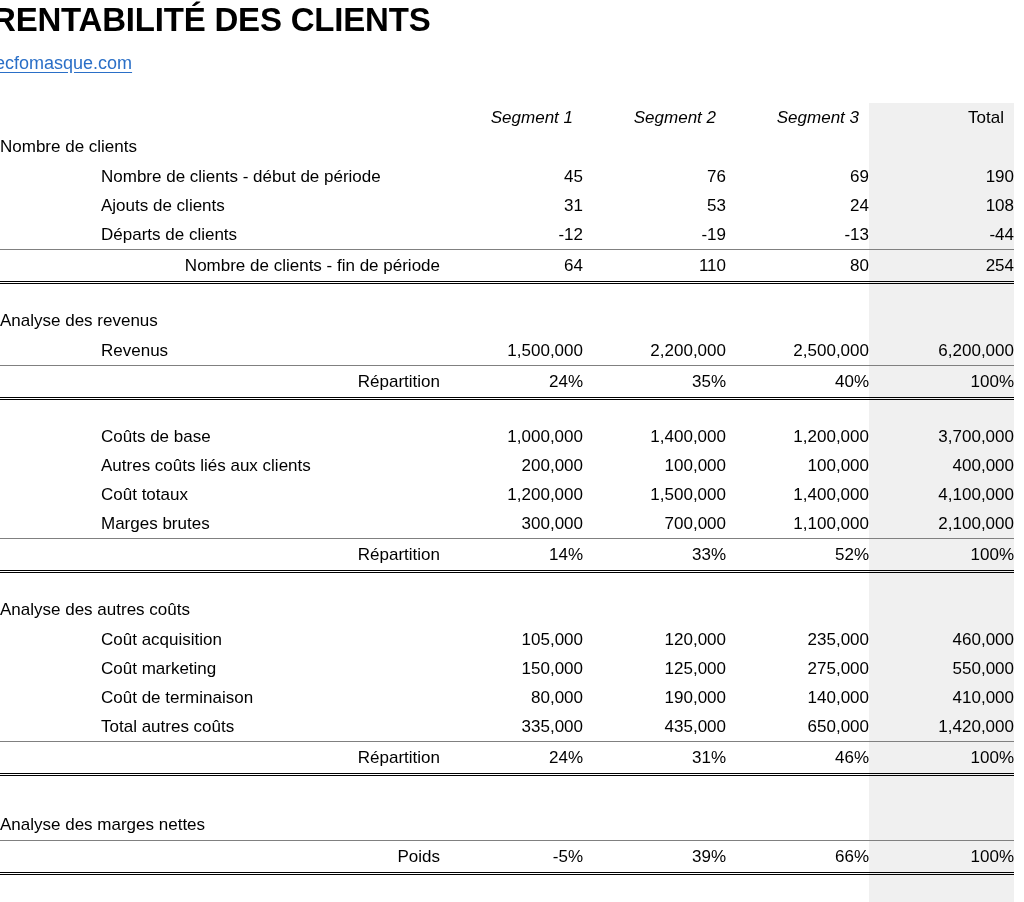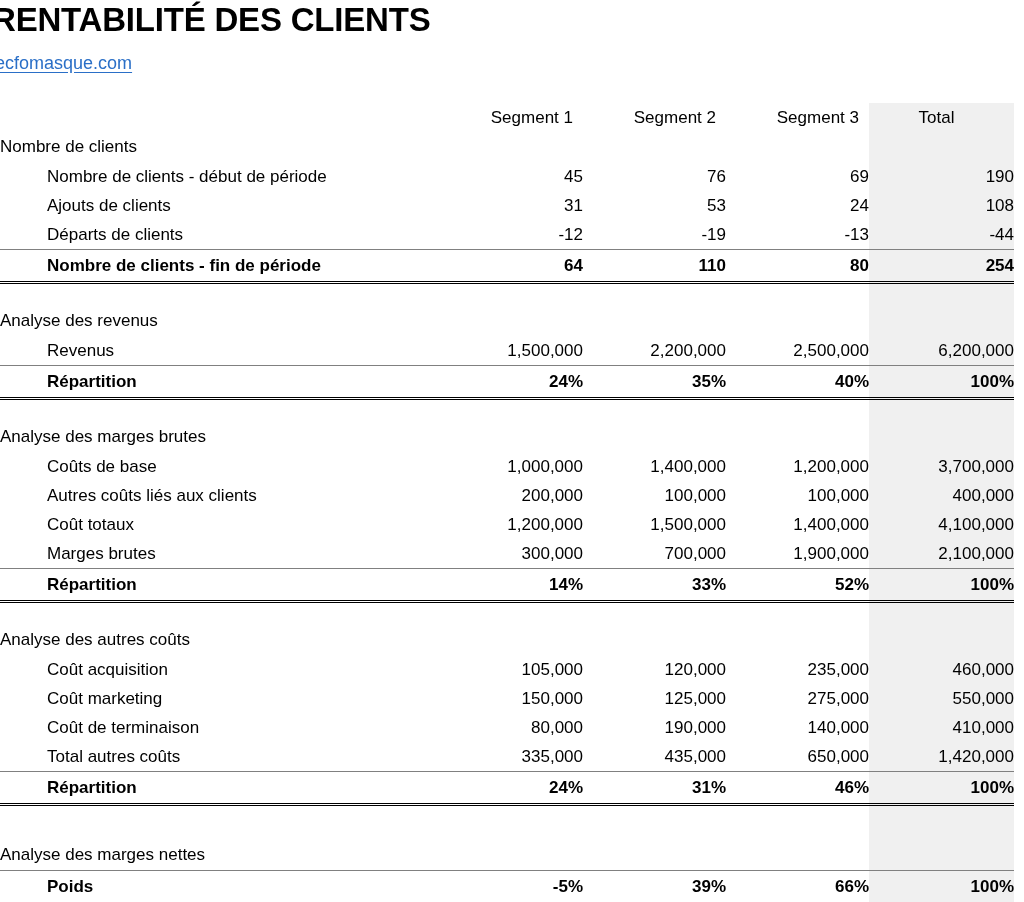--- a/index.html
+++ b/index.html
@@ -89,50 +89,50 @@
   
   .hdr td {
     font-weight: bold;
     font-size: 17px;
     text-align: right;
     padding-bottom: 2px;
     height: 33px;
     line-height: 31px;
   }
   .hdr td.lbl { text-align: left; }
-  .hdr td.num { padding-right: 10px; }
-  .hdr td.tot { padding-right: 10px; text-align: center; }
+  .hdr td.num { padding-right: 10px; font-style: italic; }
+  .hdr td.tot { padding-right: 10px; }
 
   
   td.lbl {
     text-align: left;
     padding-left: 75px;
     white-space: nowrap;
   }
-  td.lbl.indent { padding-left: 47px; }
+  td.lbl.indent { padding-left: 101px; }
   td.num {
     text-align: right;
     padding-right: 10px;
     font-variant-numeric: tabular-nums;
   }
   td.tot {
     text-align: right;
     padding-right: 10px;
     font-weight: bold;
     font-variant-numeric: tabular-nums;
   }
 
   
   tr.section td {
     font-weight: normal;
     height: 30px;
     line-height: 30px;
   }
   
-  tr.strong td { font-weight: bold; }
+  tr.strong td { font-weight: normal; text-align: right; }
 
   
   tr.rule-top td { border-top: 1px solid #808080; }
   
   tr.rule-bottom td {
     border-bottom: 3px double #000000;
     padding-bottom: 1px;
     height: 30px;
   }
 
@@ -239,27 +239,20 @@
             <td class="num">40%</td>
             <td class="tot">100%</td>
           </tr>
           <tr class="spacer">
             <td>&nbsp;</td>
             <td>&nbsp;</td>
             <td>&nbsp;</td>
             <td>&nbsp;</td>
             <td>&nbsp;</td>
           </tr>
-          <tr class="section">
-            <td class="lbl">Analyse des marges brutes</td>
-            <td class="num"></td>
-            <td class="num"></td>
-            <td class="num"></td>
-            <td class="tot"></td>
-          </tr>
           <tr>
             <td class="lbl indent">Coûts de base</td>
             <td class="num">1,000,000</td>
             <td class="num">1,400,000</td>
             <td class="num">1,200,000</td>
             <td class="tot">3,700,000</td>
           </tr>
           <tr>
             <td class="lbl indent">Autres coûts liés aux clients</td>
             <td class="num">200,000</td>
@@ -271,21 +264,21 @@
             <td class="lbl indent">Coût totaux</td>
             <td class="num">1,200,000</td>
             <td class="num">1,500,000</td>
             <td class="num">1,400,000</td>
             <td class="tot">4,100,000</td>
           </tr>
           <tr>
             <td class="lbl indent">Marges brutes</td>
             <td class="num">300,000</td>
             <td class="num">700,000</td>
-            <td class="num">1,900,000</td>
+            <td class="num">1,100,000</td>
             <td class="tot">2,100,000</td>
           </tr>
           <tr class="strong rule-top rule-bottom">
             <td class="lbl indent">Répartition</td>
             <td class="num">14%</td>
             <td class="num">33%</td>
             <td class="num">52%</td>
             <td class="tot">100%</td>
           </tr>
           <tr class="spacer">

